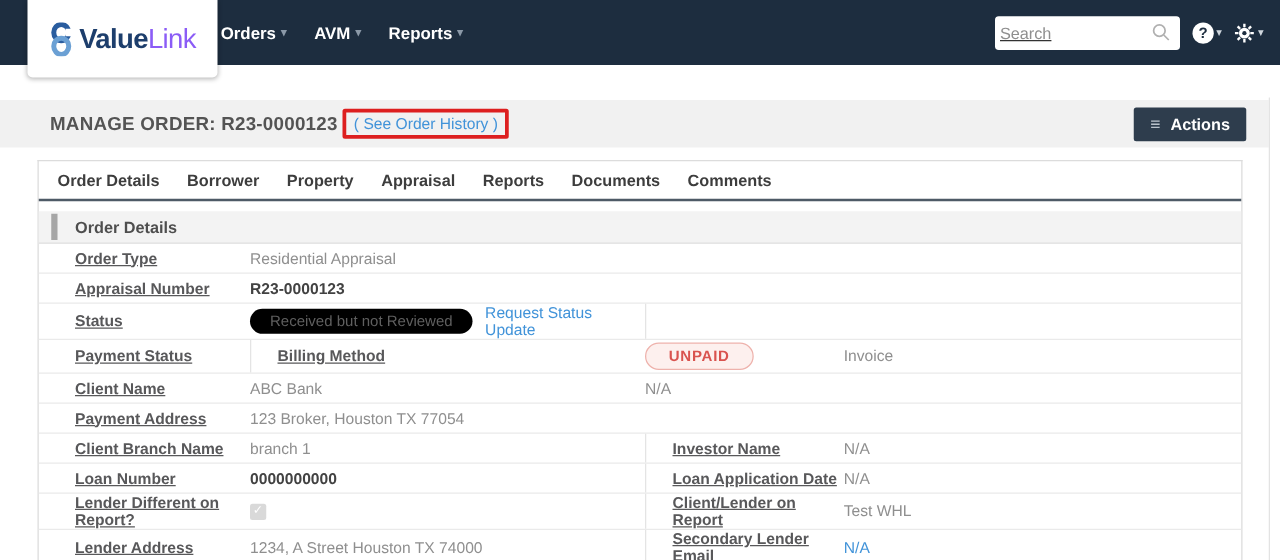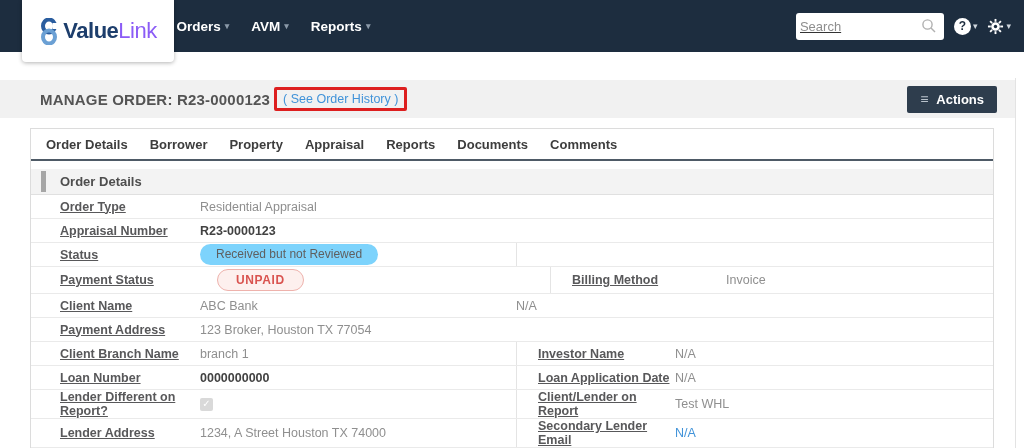--- a/index.html
+++ b/index.html
@@ -76,32 +76,32 @@
     height:26px; position:relative; display:flex; align-items:center;
   }
   .accent-bar { position:absolute; left:10px; top:2px; bottom:2px; width:5px; background:#a6a6a6; }
   .section-title { margin-left:29px; font-size:13px; font-weight:700; color:#4e4e4e; }
 
   .detail-row {
     display:grid; grid-template-columns:140px 316px 159px 1fr;
     min-height:24px; border-bottom:1px solid #eaeaea;
     padding-left:29px; font-size:12.5px; align-items:stretch;
   }
-  .detail-row.tall { min-height:27px;gap:17px; }
+  .detail-row.tall { min-height:27px; }
   .cell { display:flex; align-items:center; gap:10px; }
   .lbl { color:#58585a; font-weight:600;text-decoration:underline; }
   .val { color:#8f8f8f; }
   .val.strong { color:#424242; font-weight:700; }
   .rcell { border-left:1px solid #e4e4e4; padding-left:21px; }
   .rcell.spanrest { grid-column:3 / -1; }
   .fullspan { grid-column:2 / -1; }
   .link { color:#4193d9; cursor:pointer; text-decoration:none; }
 
   .pill {
-    display:inline-flex; align-items:center; background:#7dd3fc; color:#5f5f5f;
+    display:inline-flex; align-items:center; background:#000000; color:#5f5f5f;
     border-radius:11px; padding:3px 16px; font-size:12px; line-height:1.2; white-space:nowrap;
   }
   .pill-unpaid {
     background:#fdf0ee; border:1px solid #eeb2ac; color:#d9534f;
     font-weight:700; letter-spacing:.6px; padding:3px 18px;
   }
   .checkbox {
     width:13px; height:13px; background:#d9d9d9; border-radius:2px;
     display:inline-flex; align-items:center; justify-content:center;
     color:#fff; font-size:10px; line-height:1;
@@ -212,30 +212,31 @@
 
   <div class="detail-row">
     <div class="cell lbl">Appraisal Number</div>
     <div class="cell val strong fullspan">R23-0000123</div>
   </div>
 
   <div class="detail-row">
     <div class="cell lbl">Status</div>
     <div class="cell">
       <span class="pill">Received but not Reviewed</span>
+      <a class="link">Request Status Update</a>
     </div>
     <div class="cell rcell spanrest"></div>
   </div>
 
   <div class="detail-row tall">
     <div class="cell lbl">Payment Status</div>
+    <div class="cell lbl rcell">Billing Method</div>
     <div class="cell">
         <span class="pill pill-unpaid">UNPAID</span>
       </div>
-    <div class="cell lbl rcell">Billing Method</div>
     <div class="cell val">Invoice</div>
   </div>
 
   <div class="detail-row">
     <div class="cell lbl">Client Name</div>
     <div class="cell val">ABC Bank</div>
     <div class="cell val">N/A</div>
   </div>
 
   <div class="detail-row">

